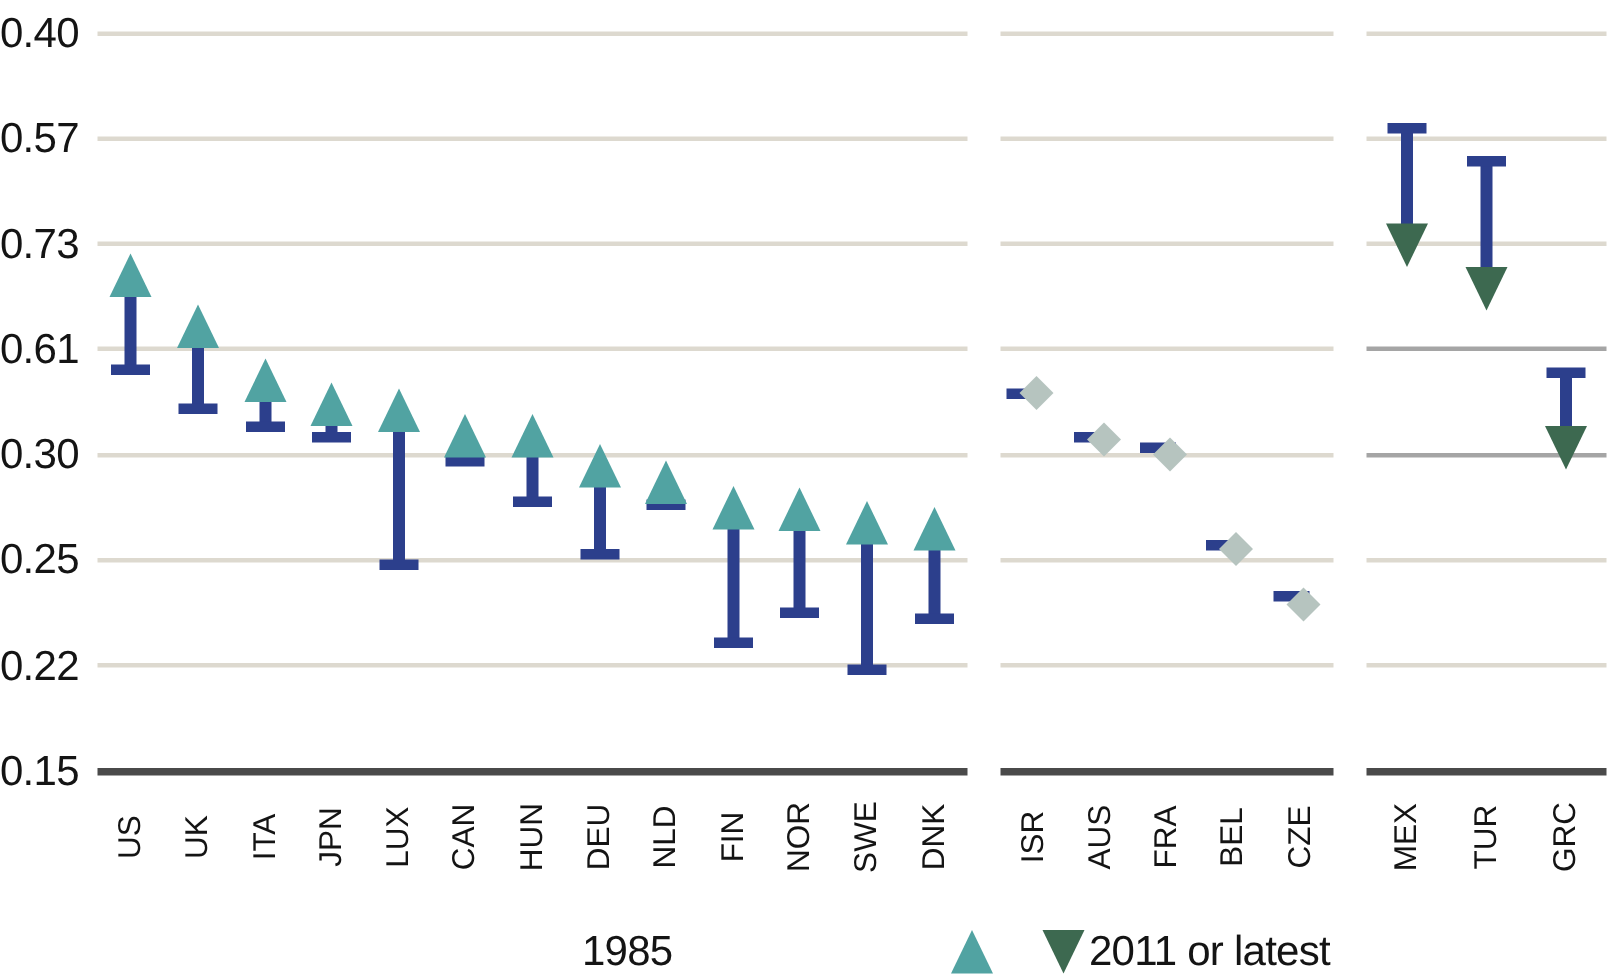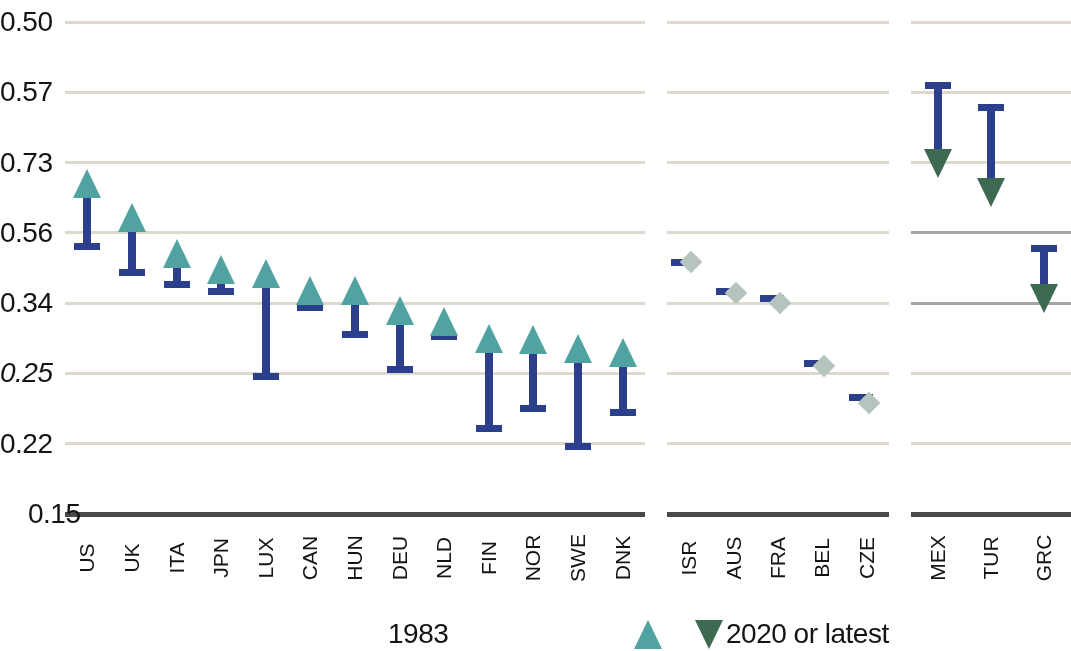--- a/index.html
+++ b/index.html
@@ -34,49 +34,49 @@
              border-top:29px solid #3d6950;}
 </style>
 </head>
 <body>
 
 <div id="chart">
   <div id="plot">
       <div class="gridline" style="left: 65px; top: 20.5px; width: 580px; background: rgb(221, 217, 207);"></div>
       <div class="gridline" style="left: 667px; top: 20.5px; width: 222px; background: rgb(221, 217, 207);"></div>
       <div class="gridline" style="left: 911px; top: 20.5px; width: 160px; background: rgb(221, 217, 207);"></div>
-      <div class="ytick" style="top: 5px;">0.50</div>
+      <div class="ytick" style="top: 5px;">0.40</div>
       <div class="gridline" style="left: 65px; top: 90.7857px; width: 580px; background: rgb(221, 217, 207);"></div>
       <div class="gridline" style="left: 667px; top: 90.7857px; width: 222px; background: rgb(221, 217, 207);"></div>
       <div class="gridline" style="left: 911px; top: 90.7857px; width: 160px; background: rgb(221, 217, 207);"></div>
       <div class="ytick" style="top: 75.2857px;">0.57</div>
       <div class="gridline" style="left: 65px; top: 161.071px; width: 580px; background: rgb(221, 217, 207);"></div>
       <div class="gridline" style="left: 667px; top: 161.071px; width: 222px; background: rgb(221, 217, 207);"></div>
       <div class="gridline" style="left: 911px; top: 161.071px; width: 160px; background: rgb(221, 217, 207);"></div>
       <div class="ytick" style="top: 145.571px;">0.73</div>
       <div class="gridline" style="left: 65px; top: 231.357px; width: 580px; background: rgb(221, 217, 207);"></div>
       <div class="gridline" style="left: 667px; top: 231.357px; width: 222px; background: rgb(221, 217, 207);"></div>
       <div class="gridline" style="left: 911px; top: 231.357px; width: 160px; background: rgb(165, 165, 165);"></div>
-      <div class="ytick" style="top: 215.857px;">0.56</div>
+      <div class="ytick" style="top: 215.857px;">0.61</div>
       <div class="gridline" style="left: 65px; top: 301.643px; width: 580px; background: rgb(221, 217, 207);"></div>
       <div class="gridline" style="left: 667px; top: 301.643px; width: 222px; background: rgb(221, 217, 207);"></div>
       <div class="gridline" style="left: 911px; top: 301.643px; width: 160px; background: rgb(165, 165, 165);"></div>
-      <div class="ytick" style="top: 286.143px;">0.34</div>
+      <div class="ytick" style="top: 286.143px;">0.30</div>
       <div class="gridline" style="left: 65px; top: 371.929px; width: 580px; background: rgb(221, 217, 207);"></div>
       <div class="gridline" style="left: 667px; top: 371.929px; width: 222px; background: rgb(221, 217, 207);"></div>
       <div class="gridline" style="left: 911px; top: 371.929px; width: 160px; background: rgb(221, 217, 207);"></div>
-      <div class="ytick" style="top: 356.429px; font-style: italic;">0.25</div>
+      <div class="ytick" style="top: 356.429px;">0.25</div>
       <div class="gridline" style="left: 65px; top: 442.214px; width: 580px; background: rgb(221, 217, 207);"></div>
       <div class="gridline" style="left: 667px; top: 442.214px; width: 222px; background: rgb(221, 217, 207);"></div>
       <div class="gridline" style="left: 911px; top: 442.214px; width: 160px; background: rgb(221, 217, 207);"></div>
       <div class="ytick" style="top: 426.714px;">0.22</div>
       <div class="axisline" style="left: 65px; top: 511.5px; width: 580px; background: rgb(74, 74, 74);"></div>
       <div class="axisline" style="left: 667px; top: 511.5px; width: 222px; background: rgb(74, 74, 74);"></div>
       <div class="axisline" style="left: 911px; top: 511.5px; width: 160px; background: rgb(74, 74, 74);"></div>
-      <div class="ytick" style="top: 497px; margin-left: 28px;">0.15</div>
+      <div class="ytick" style="top: 497px;">0.15</div>
       <div class="stem" style="left: 83.3077px; top: 183.657px; height: 63.2571px; background: rgb(44, 63, 140);"></div>
       <div class="tbar" style="left: 74.3077px; top: 243.414px; background: rgb(44, 63, 140);"></div>
       <div class="tri-up" style="left: 73.3077px; top: 169.157px; border-bottom: 29px solid rgb(81, 163, 162);"></div>
       <div class="xtick-anchor" style="left: 87.3077px; top: 558px;">
         <span class="xtick">US</span>
       </div>
       <div class="stem" style="left: 127.923px; top: 217.394px; height: 54.8229px; background: rgb(44, 63, 140);"></div>
       <div class="tbar" style="left: 118.923px; top: 268.717px; background: rgb(44, 63, 140);"></div>
       <div class="tri-up" style="left: 117.923px; top: 202.894px; border-bottom: 29px solid rgb(81, 163, 162);"></div>
       <div class="xtick-anchor" style="left: 131.923px; top: 558px;">
@@ -188,19 +188,19 @@
       <div class="stem" style="left: 1040.33px; top: 248.32px; height: 50.6057px; background: rgb(44, 63, 140);"></div>
       <div class="tbar" style="left: 1031.33px; top: 244.82px; background: rgb(44, 63, 140);"></div>
       <div class="tri-down" style="left: 1030.33px; top: 284.426px; border-top: 29px solid rgb(61, 105, 80);"></div>
       <div class="xtick-anchor" style="left: 1044.33px; top: 558px;">
         <span class="xtick">GRC</span>
       </div>
     </div>
 
   <div id="legend">
     <span class="lg-dash" style="left:348px;top:629px;"></span>
-    <span class="lg-text" style="left:388px;top:616px;">1983</span>
+    <span class="lg-text" style="left:388px;top:616px;">1985</span>
     <span class="lg-tri-up" style="left:634px;top:620px;"></span>
     <span class="lg-diamond" style="left:671px;top:627px;"></span>
     <span class="lg-tri-down" style="left:695px;top:620px;"></span>
-    <span class="lg-text" style="left:726px;top:616px;">2020 or latest</span>
+    <span class="lg-text" style="left:726px;top:616px;">2011 or latest</span>
   </div>
 </div>
 
 </body></html>

